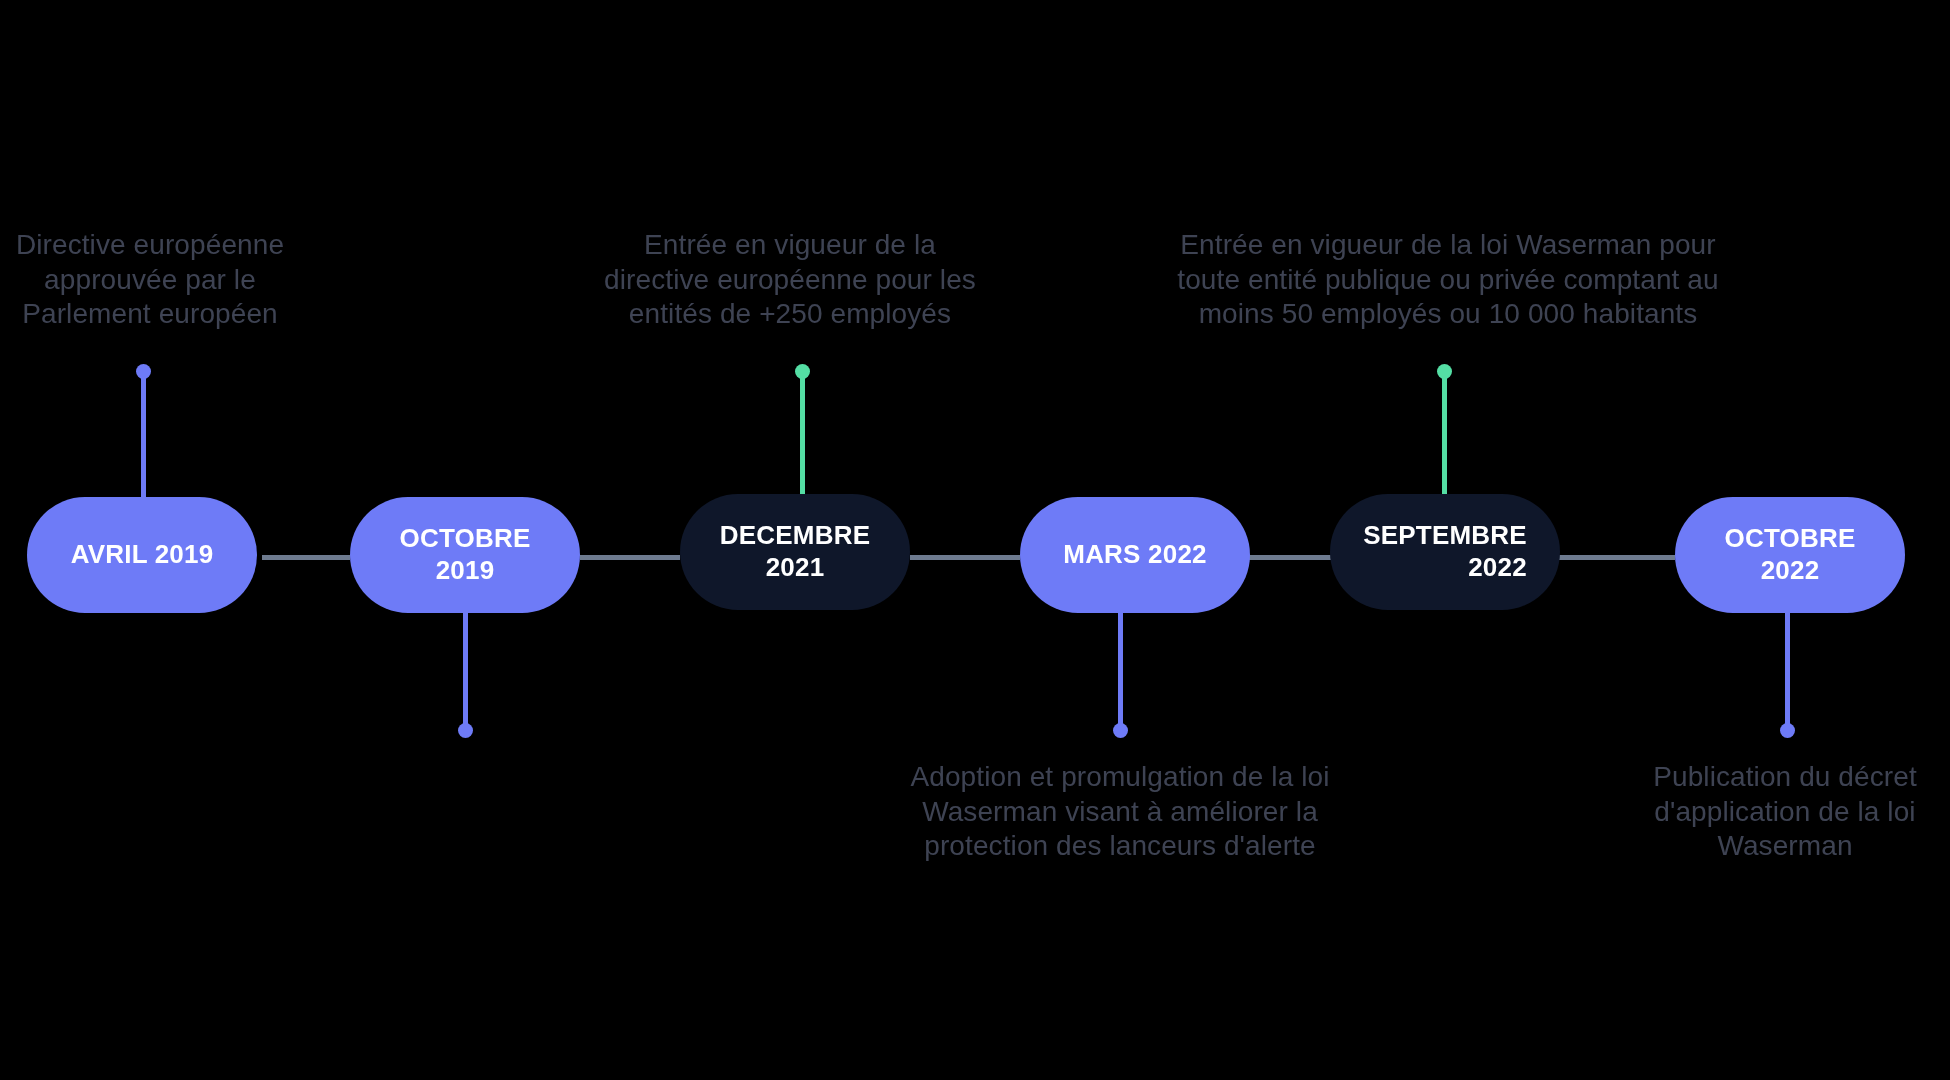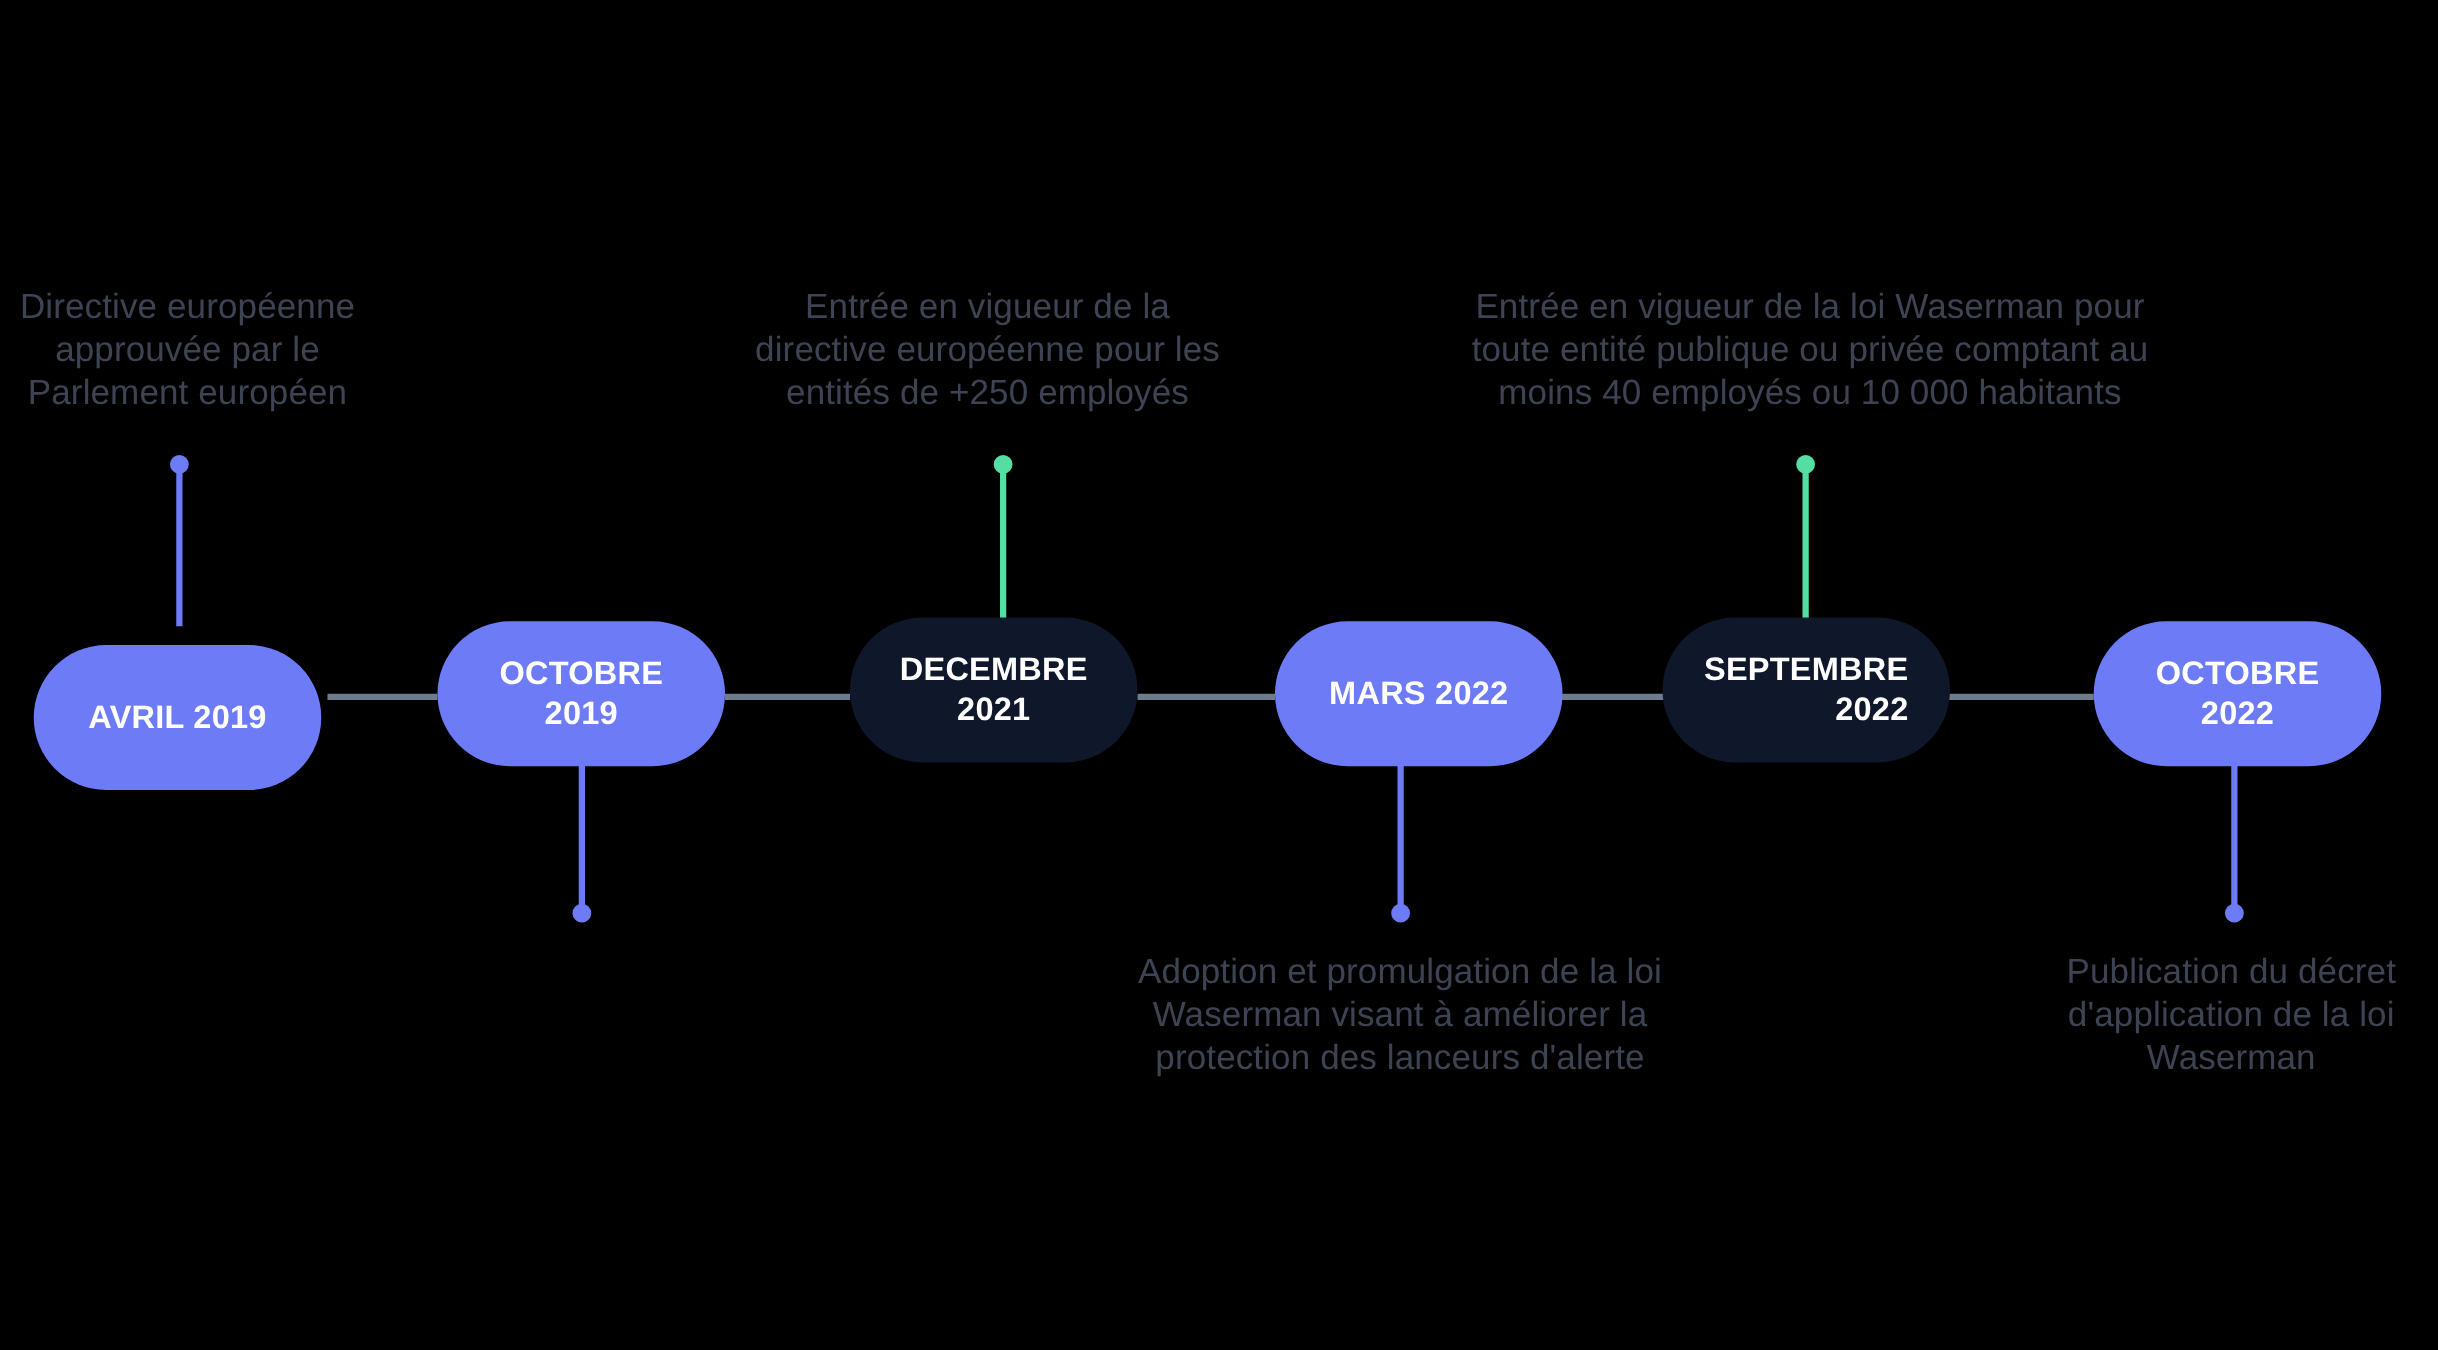--- a/index.html
+++ b/index.html
@@ -95,21 +95,21 @@
   <div class="spine" style="left:580px; width:100px;"></div>
   <div class="spine" style="left:910px; width:110px;"></div>
   <div class="spine" style="left:1240px; width:100px;"></div>
   <div class="spine" style="left:1555px; width:120px;"></div>
 
   <div class="caption above" style="left:-60px; top:228px; width:420px;">Directive européenne
 approuvée par le
 Parlement européen</div>
   <div class="dot purple" style="left:136px; top:364px;"></div>
   <div class="stem purple" style="left:141px; top:371px; height:130px;"></div>
-  <div class="pill purple" style="left:27px; top:516px; width:230px; height:116px;">
+  <div class="pill purple" style="left:27px; top:497px; width:230px; height:116px;">
     <span class="pill-label">AVRIL 2019</span>
   </div>
 
   <div class="pill purple" style="left:350px; top:497px; width:230px; height:116px;">
     <span class="pill-label">OCTOBRE
 2019</span>
   </div>
   <div class="stem purple" style="left:463px; top:610px; height:120px;"></div>
   <div class="dot purple" style="left:458px; top:723px;"></div>
 
@@ -127,21 +127,21 @@
     <span class="pill-label">MARS 2022</span>
   </div>
   <div class="stem purple" style="left:1118px; top:610px; height:120px;"></div>
   <div class="dot purple" style="left:1113px; top:723px;"></div>
   <div class="caption below" style="left:865px; top:760px; width:510px;text-align:center;">Adoption et promulgation de la loi
 Waserman visant à améliorer la
 protection des lanceurs d'alerte</div>
 
   <div class="caption above" style="left:1118px; top:228px; width:660px;">Entrée en vigueur de la loi Waserman pour
 toute entité publique ou privée comptant au
-moins 40 employés ou 10 000 habitants</div>
+moins 50 employés ou 10 000 habitants</div>
   <div class="dot green" style="left:1437px; top:364px;"></div>
   <div class="stem green" style="left:1442px; top:371px; height:130px;"></div>
   <div class="pill green" style="left:1330px; top:494px; width:230px; height:116px;text-align:right;">
     <span class="pill-label">SEPTEMBRE
 2022</span>
   </div>
 
   <div class="pill purple" style="left:1675px; top:497px; width:230px; height:116px;">
     <span class="pill-label">OCTOBRE
 2022</span>

